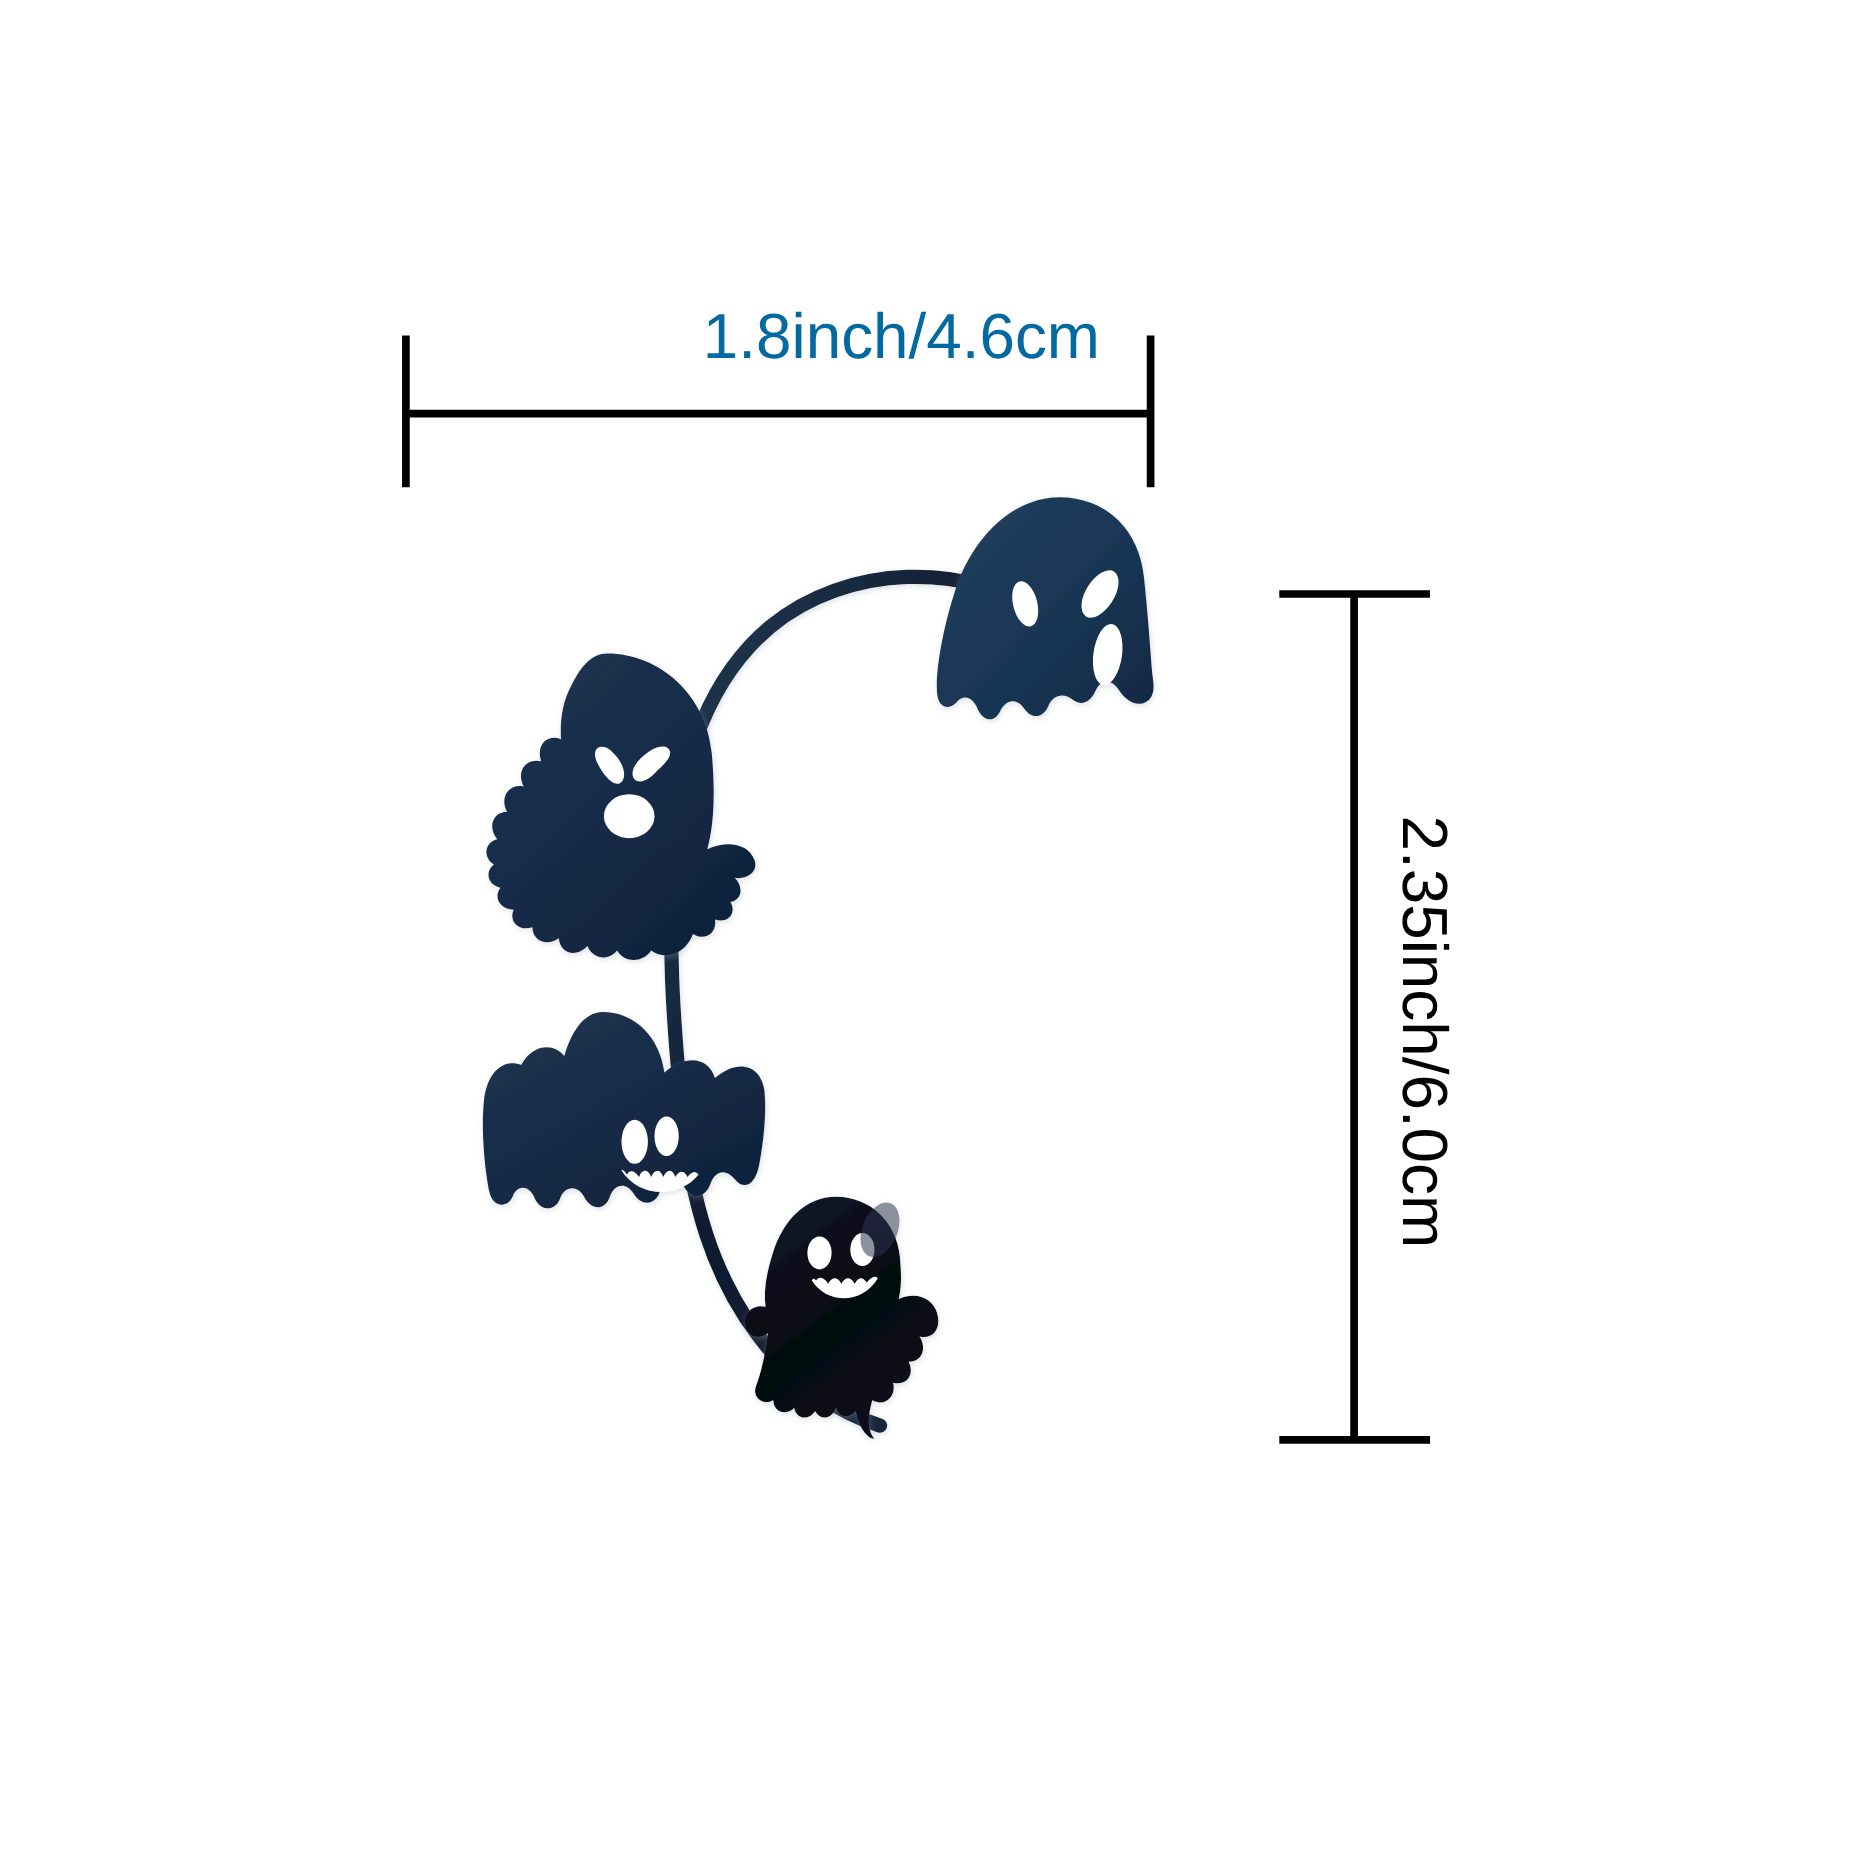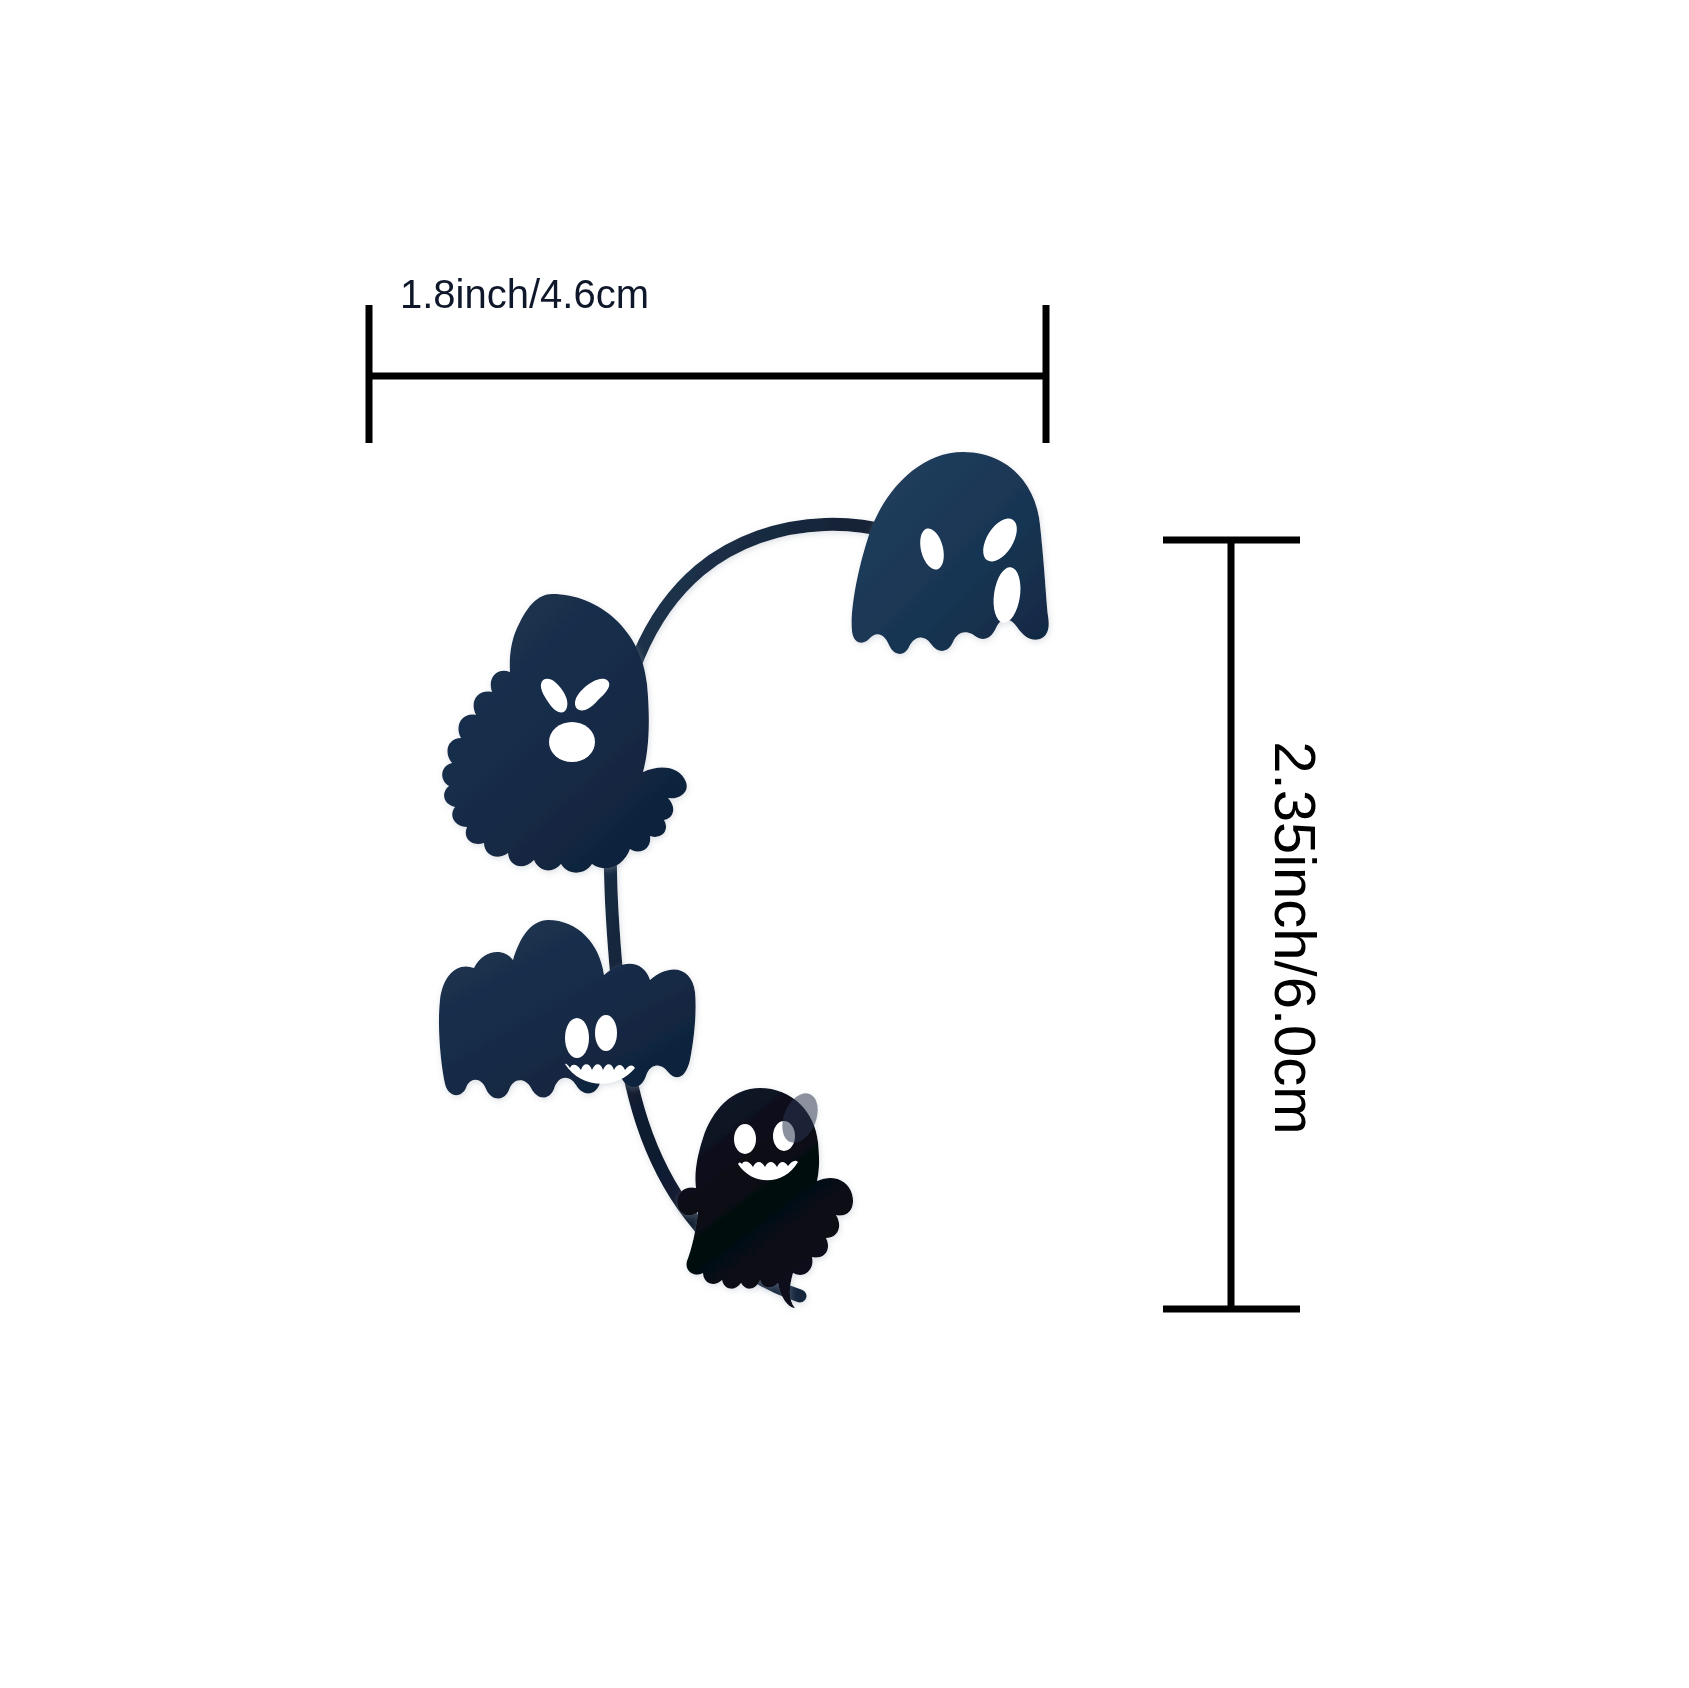--- a/index.html
+++ b/index.html
@@ -22,24 +22,24 @@
     left: 0;
     top: 0;
     width: 1689px;
     height: 1688px;
   }
   .dim-label-h {
     position: absolute;
     left: 400px;
     top: 272px;
     width: 600px;
-    text-align: left;
-    font-size: 40px;
+    text-align: right;
+    font-size: 58px;
     font-weight: 400;
-    color: #0f172a;
+    color: #0369a1;
     letter-spacing: 0px;
     white-space: nowrap;
     font-family: "Liberation Sans", sans-serif;
   }
   .dim-label-v {
     position: absolute;
     left: 1295px;
     top: 938px;
     font-size: 58px;
     font-weight: 400;

